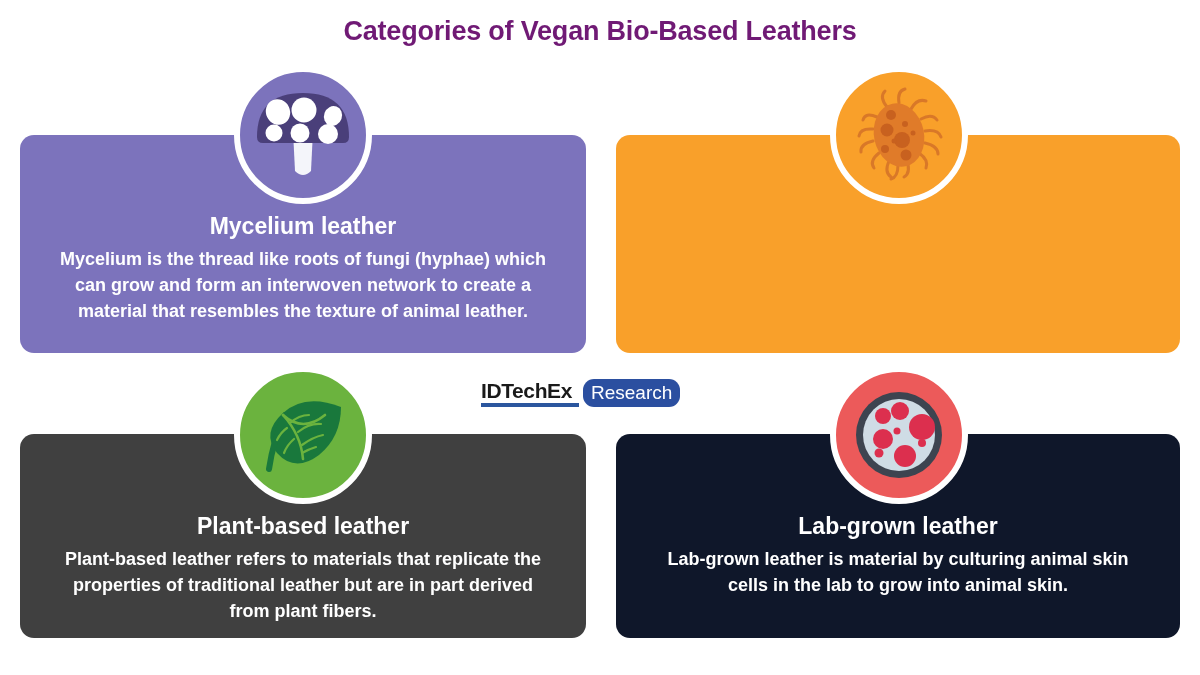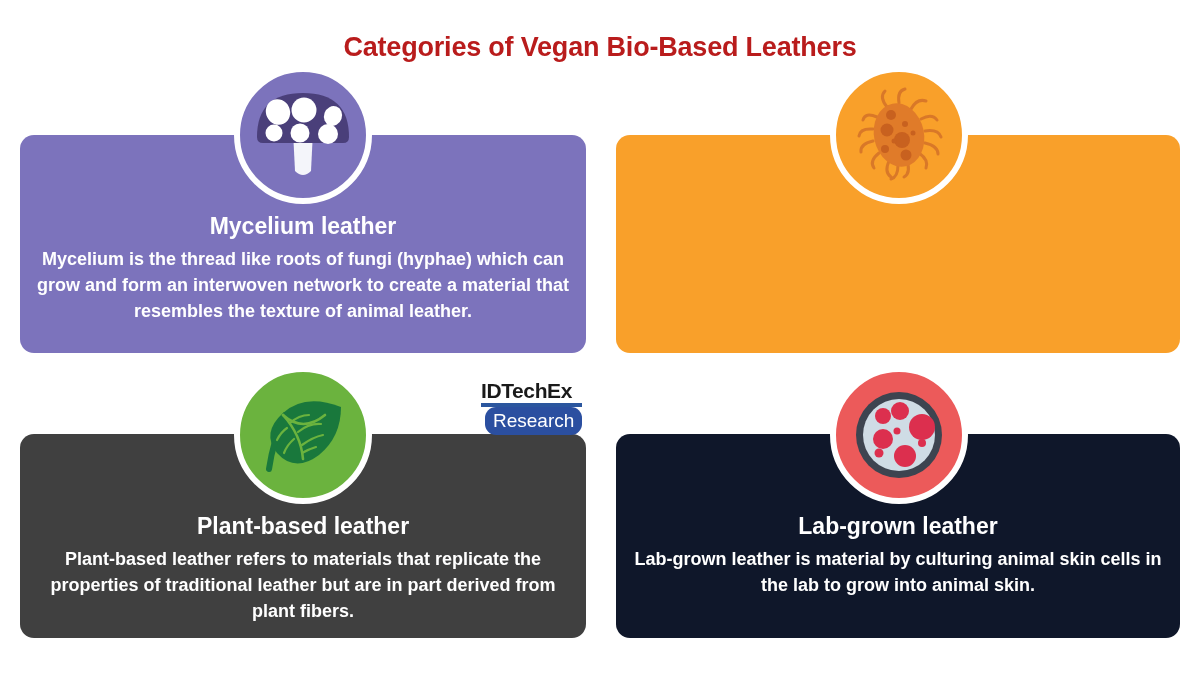--- a/index.html
+++ b/index.html
@@ -18,35 +18,35 @@
   #page {
     position: relative;
     width: 1200px;
     height: 675px;
   }
 
   
   .page-title {
     position: absolute;
     left: 0;
-    top: 32px;
+    top: 16px;
     width: 1200px;
     text-align: center;
     font-size: 27px;
     font-weight: bold;
-    color: #b91c1c;
+    color: #701a75;
     letter-spacing: -0.2px;
   }
 
   
   .card {
     position: absolute;
     border-radius: 14px;
     box-sizing: border-box;
-    padding: 0 14px;
+    padding: 0 32px;
     color: #ffffff;
     text-align: center;
   }
   .card .card-title {
     font-size: 23px;
     font-weight: bold;
     color: #ffffff;
     line-height: 1.15;
   }
   .card .card-desc {
@@ -87,21 +87,20 @@
   .medallion svg { display: block; }
 
   
   #logo {
     position: absolute;
     left: 481px;
     top: 379px;
     height: 28px;
     display: flex;
     align-items: stretch;
-    flex-direction: column;
   }
   #logo-word {
     font-size: 21px;
     font-weight: bold;
     color: #1A1A1A;
     letter-spacing: -0.4px;
     padding-right: 7px;
     border-bottom: 4px solid #2B569E;
     line-height: 24px;
     font-family: "Liberation Sans", sans-serif;

